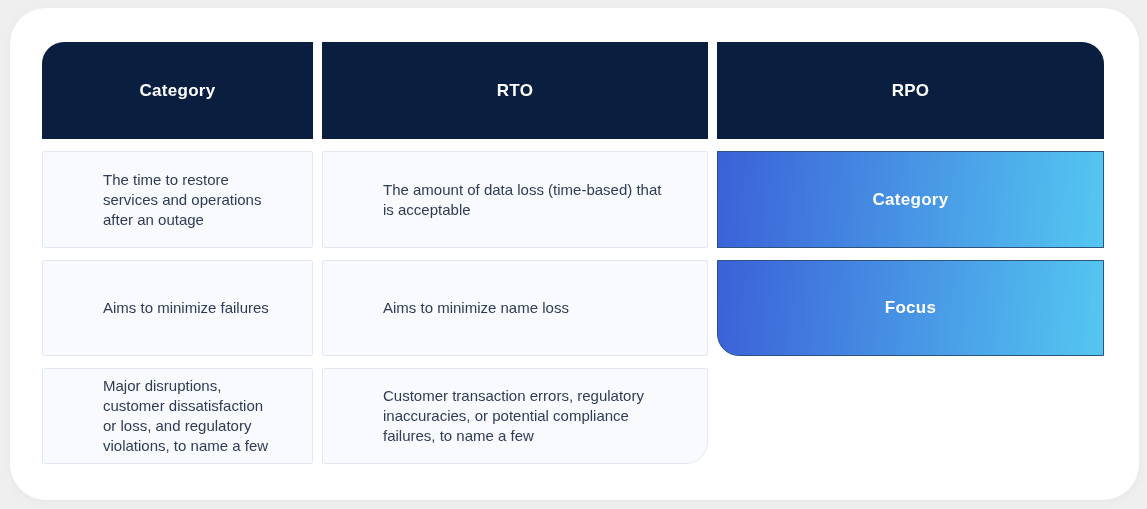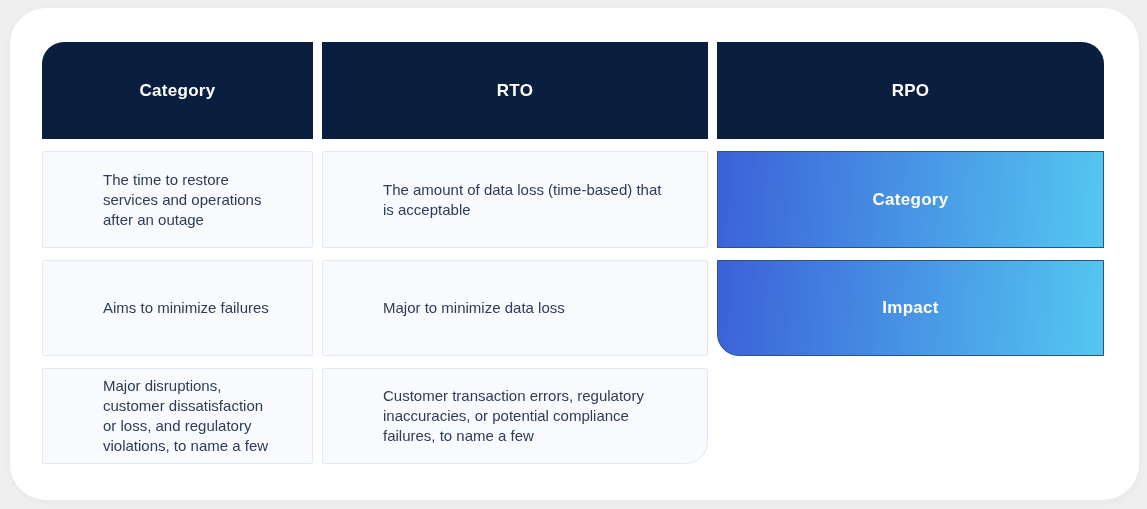--- a/index.html
+++ b/index.html
@@ -80,23 +80,23 @@
   </div>
   <div class="body-cell">
     <span>The amount of data loss (time-based) that is acceptable</span>
   </div>
 
   <div class="cat-cell">Category</div>
   <div class="body-cell">
     <span>Aims to minimize failures</span>
   </div>
   <div class="body-cell">
-    <span>Major to minimize data loss</span>
+    <span>Aims to minimize name loss</span>
   </div>
 
-  <div class="cat-cell last">Impact</div>
+  <div class="cat-cell last">Focus</div>
   <div class="body-cell">
     <span>Major disruptions, customer dissatisfaction or loss, and regulatory violations, to name a few</span>
   </div>
   <div class="body-cell corner">
     <span>Customer transaction errors, regulatory inaccuracies, or potential compliance failures, to name a few</span>
   </div>
 </div>
 
 </body></html>

